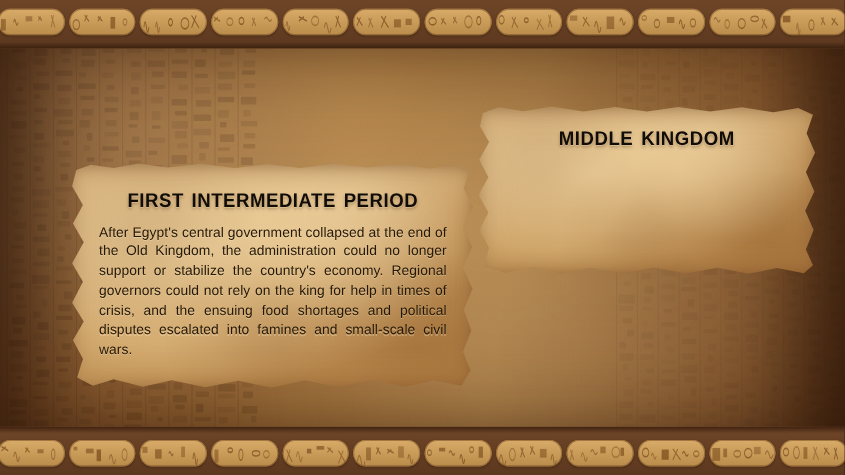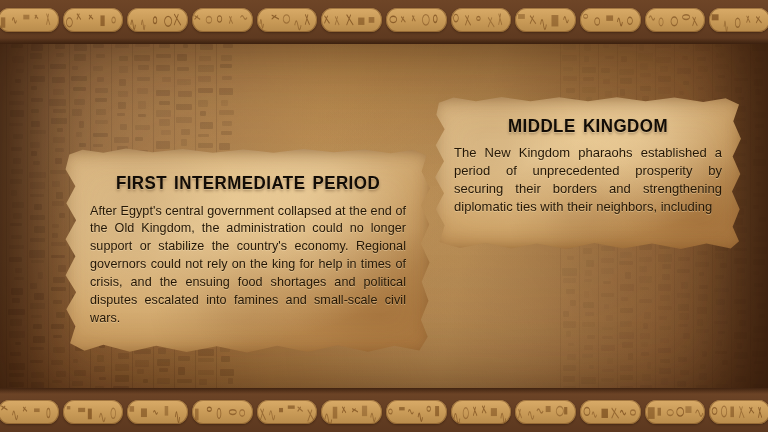--- a/index.html
+++ b/index.html
@@ -975,21 +975,20 @@
     </div>
   </div>
 
   <div class="card" id="card-middle">
     <div class="paper">
       <div class="mottle"></div>
         <div class="burn"></div>
     </div>
     <div class="content">
       <div class="card-title">Middle Kingdom</div>
-      <div class="card-body">The New Kingdom pharaohs established a period of unprecedented prosperity by securing their borders and strengthening diplomatic ties with their neighbors, including</div>
     </div>
   </div>
 
   <div class="band bottom">
     <div class="strip" id="strip-bottom">
         <div class="cart">
           <svg viewBox="0 0 100 22" preserveAspectRatio="none">
             <path d="M5.539238215209561 5.5058660509557775 L15.610254022576964 9.03173828173044 M5.539238215209561 9.03173828173044 L11.833623094814188 5.5058660509557775" stroke="#7a4d1e" stroke-width="1.3" opacity="0.7379763127481455"></path>
             <path d="M23.841805363372806 14.031015398926574 q2.143283963619398 -7.612636568310036 4.286567927238796 0 q2.143283963619398 7.612636568310036 4.286567927238796 0" stroke="#7a4d1e" stroke-width="1.4" fill="none" opacity="0.6248720646486021"></path>
             <path d="M41.30192499184139 6.447431684214357 L47.84683935737556 10.353280426167547 M41.30192499184139 10.353280426167547 L45.392496470300244 6.447431684214357" stroke="#7a4d1e" stroke-width="1.3" opacity="0.6957045556026067"></path>

